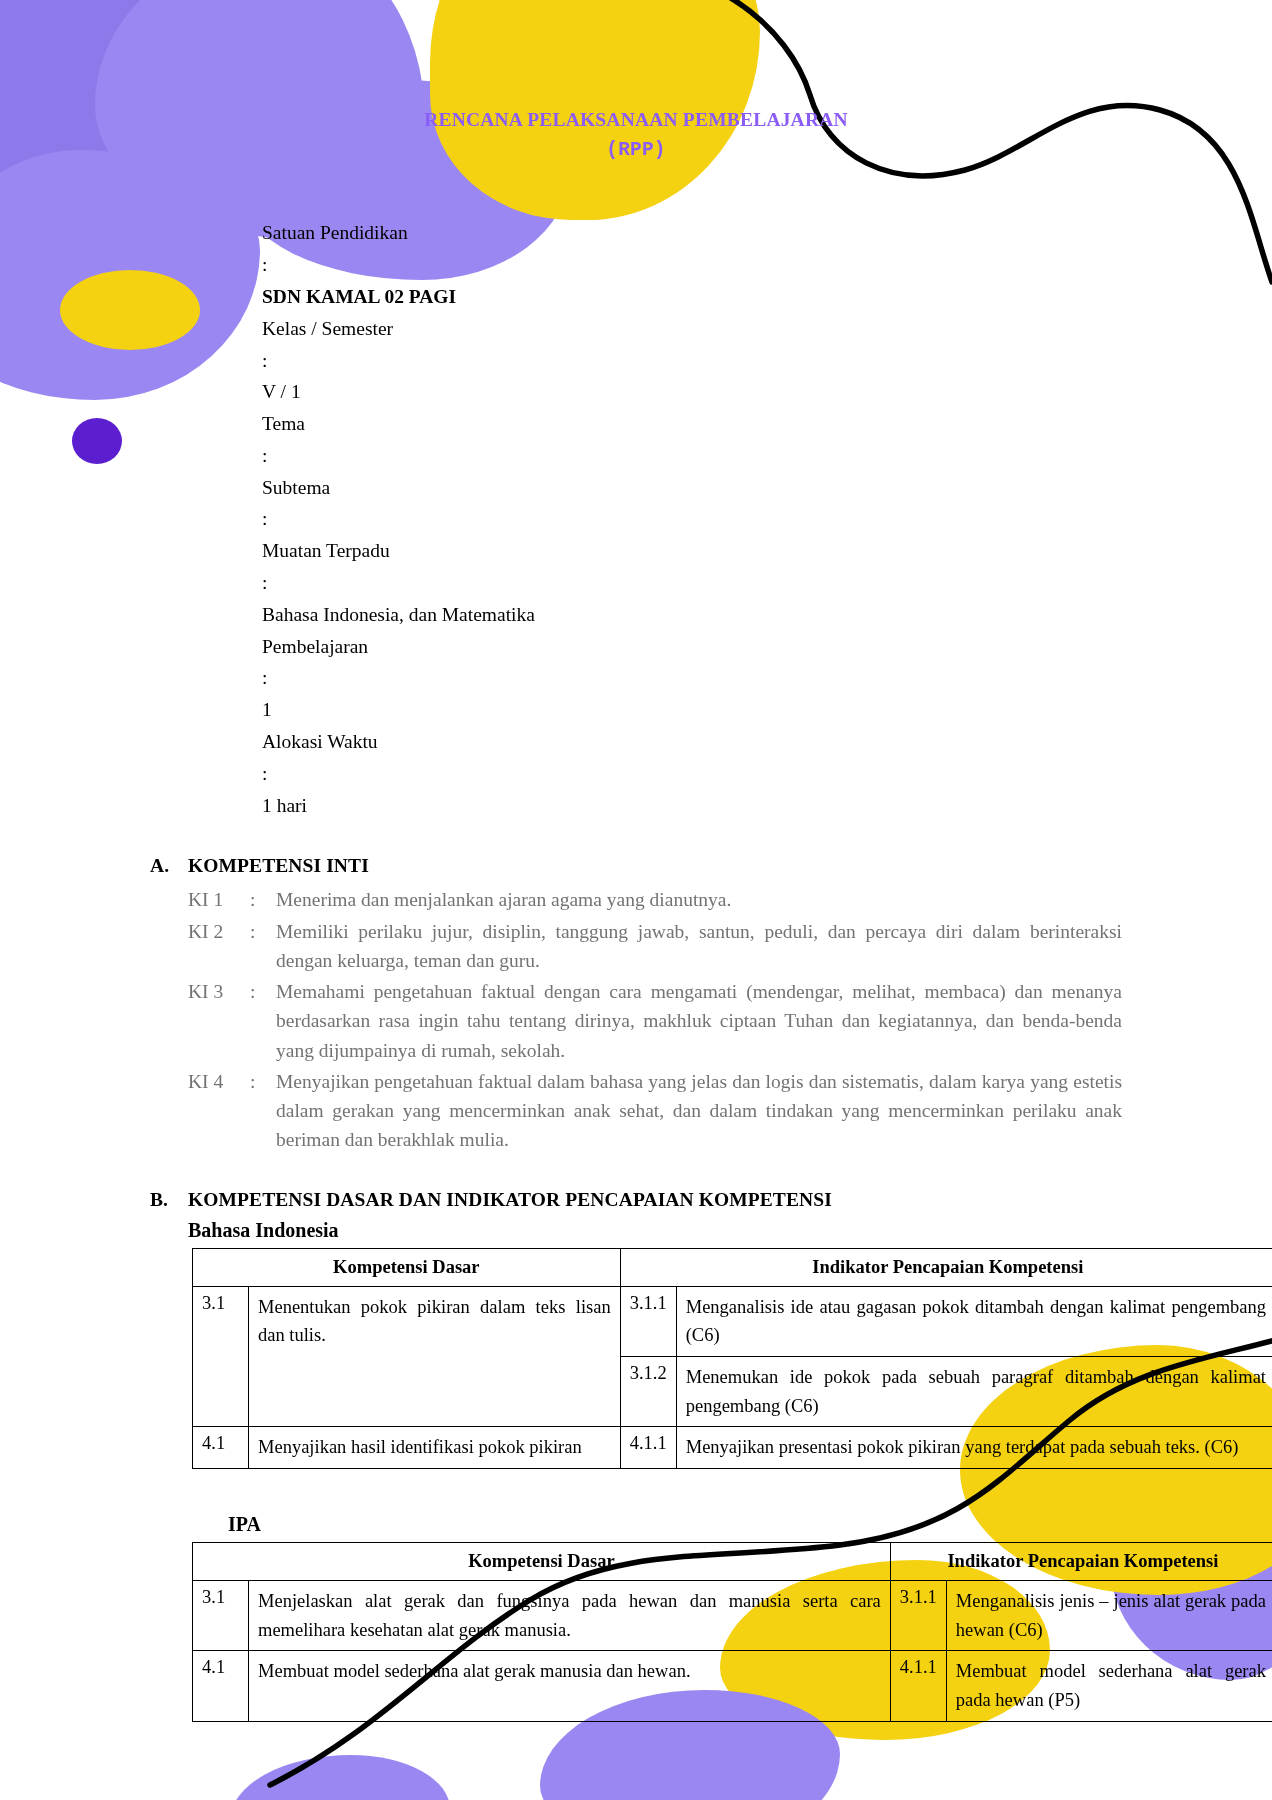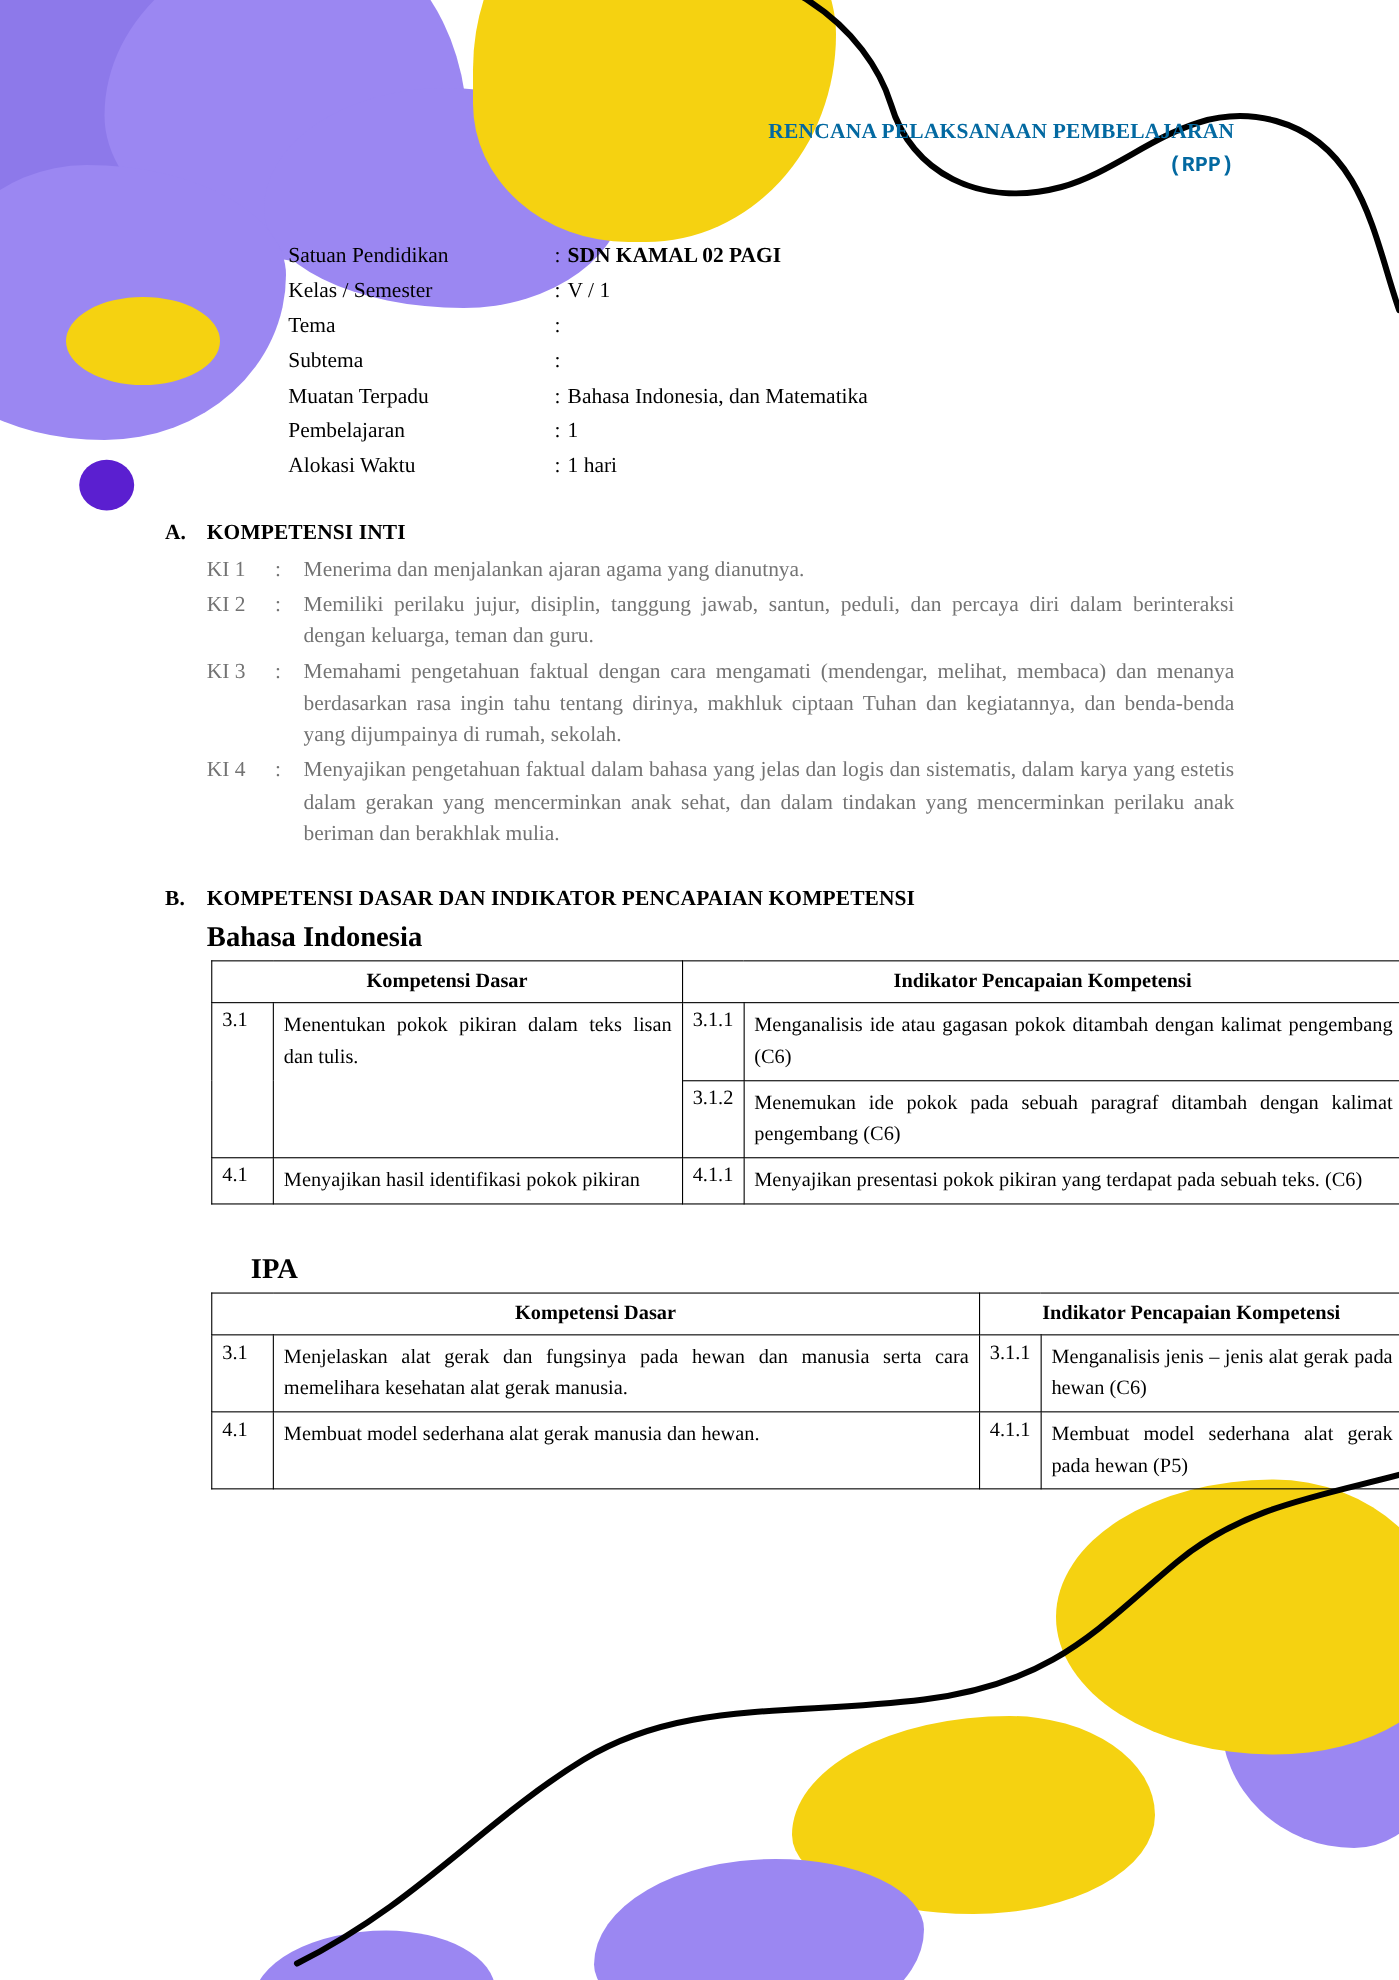--- a/index.html
+++ b/index.html
@@ -107,39 +107,39 @@
   .swoosh-bottom { left: 200px; top: 1330px; }
 
   
   .page {
     position: relative;
     z-index: 2;
     padding: 0 150px;
   }
 
   .doc-title {
-    text-align: right;
+    text-align: center;
     font-weight: bold;
     font-size: 19.5px;
     letter-spacing: 0.2px;
     line-height: 1.55;
     margin: 0;
     padding-top: 105px;
-    color: #0369a1;
+    color: #8b5cf6;
   }
   .doc-title .sub { display: block; font-family: Liberation Mono, monospace; }
 
   
   .ident {
     margin: 52px 0 0 112px;
     font-size: 19.5px;
     line-height: 1.63;
     color: #000;
   }
-  .ident-row { display: flex; }
+  .ident-row { display: flex; flex-direction: column; }
   .ident-label { width: 242px; flex: none; }
   .ident-colon { width: 12px; flex: none; }
   .ident-value { flex: 1; }
   .ident-value.bold { font-weight: bold; }
 
   
   .section { margin-top: 34px; }
   .section-head {
     display: flex;
     font-weight: bold;
@@ -157,21 +157,21 @@
     color: #737373;
     margin-bottom: 2px;
     justify-content: space-between;
   }
   .ki-code { width: 62px; flex: none; }
   .ki-colon { width: 26px; flex: none; }
   .ki-text { flex: 1; text-align: justify; }
 
   .subject-label {
     font-weight: bold;
-    font-size: 26px;
+    font-size: 20px;
     margin: 4px 0 6px 0;
     color: #000;
   }
   .subject-label.indent { margin-left: 40px; }
 
   table.kd {
     border-collapse: collapse;
     width: 1084px;
     margin: 0 0 0 4px;
     background: transparent;

